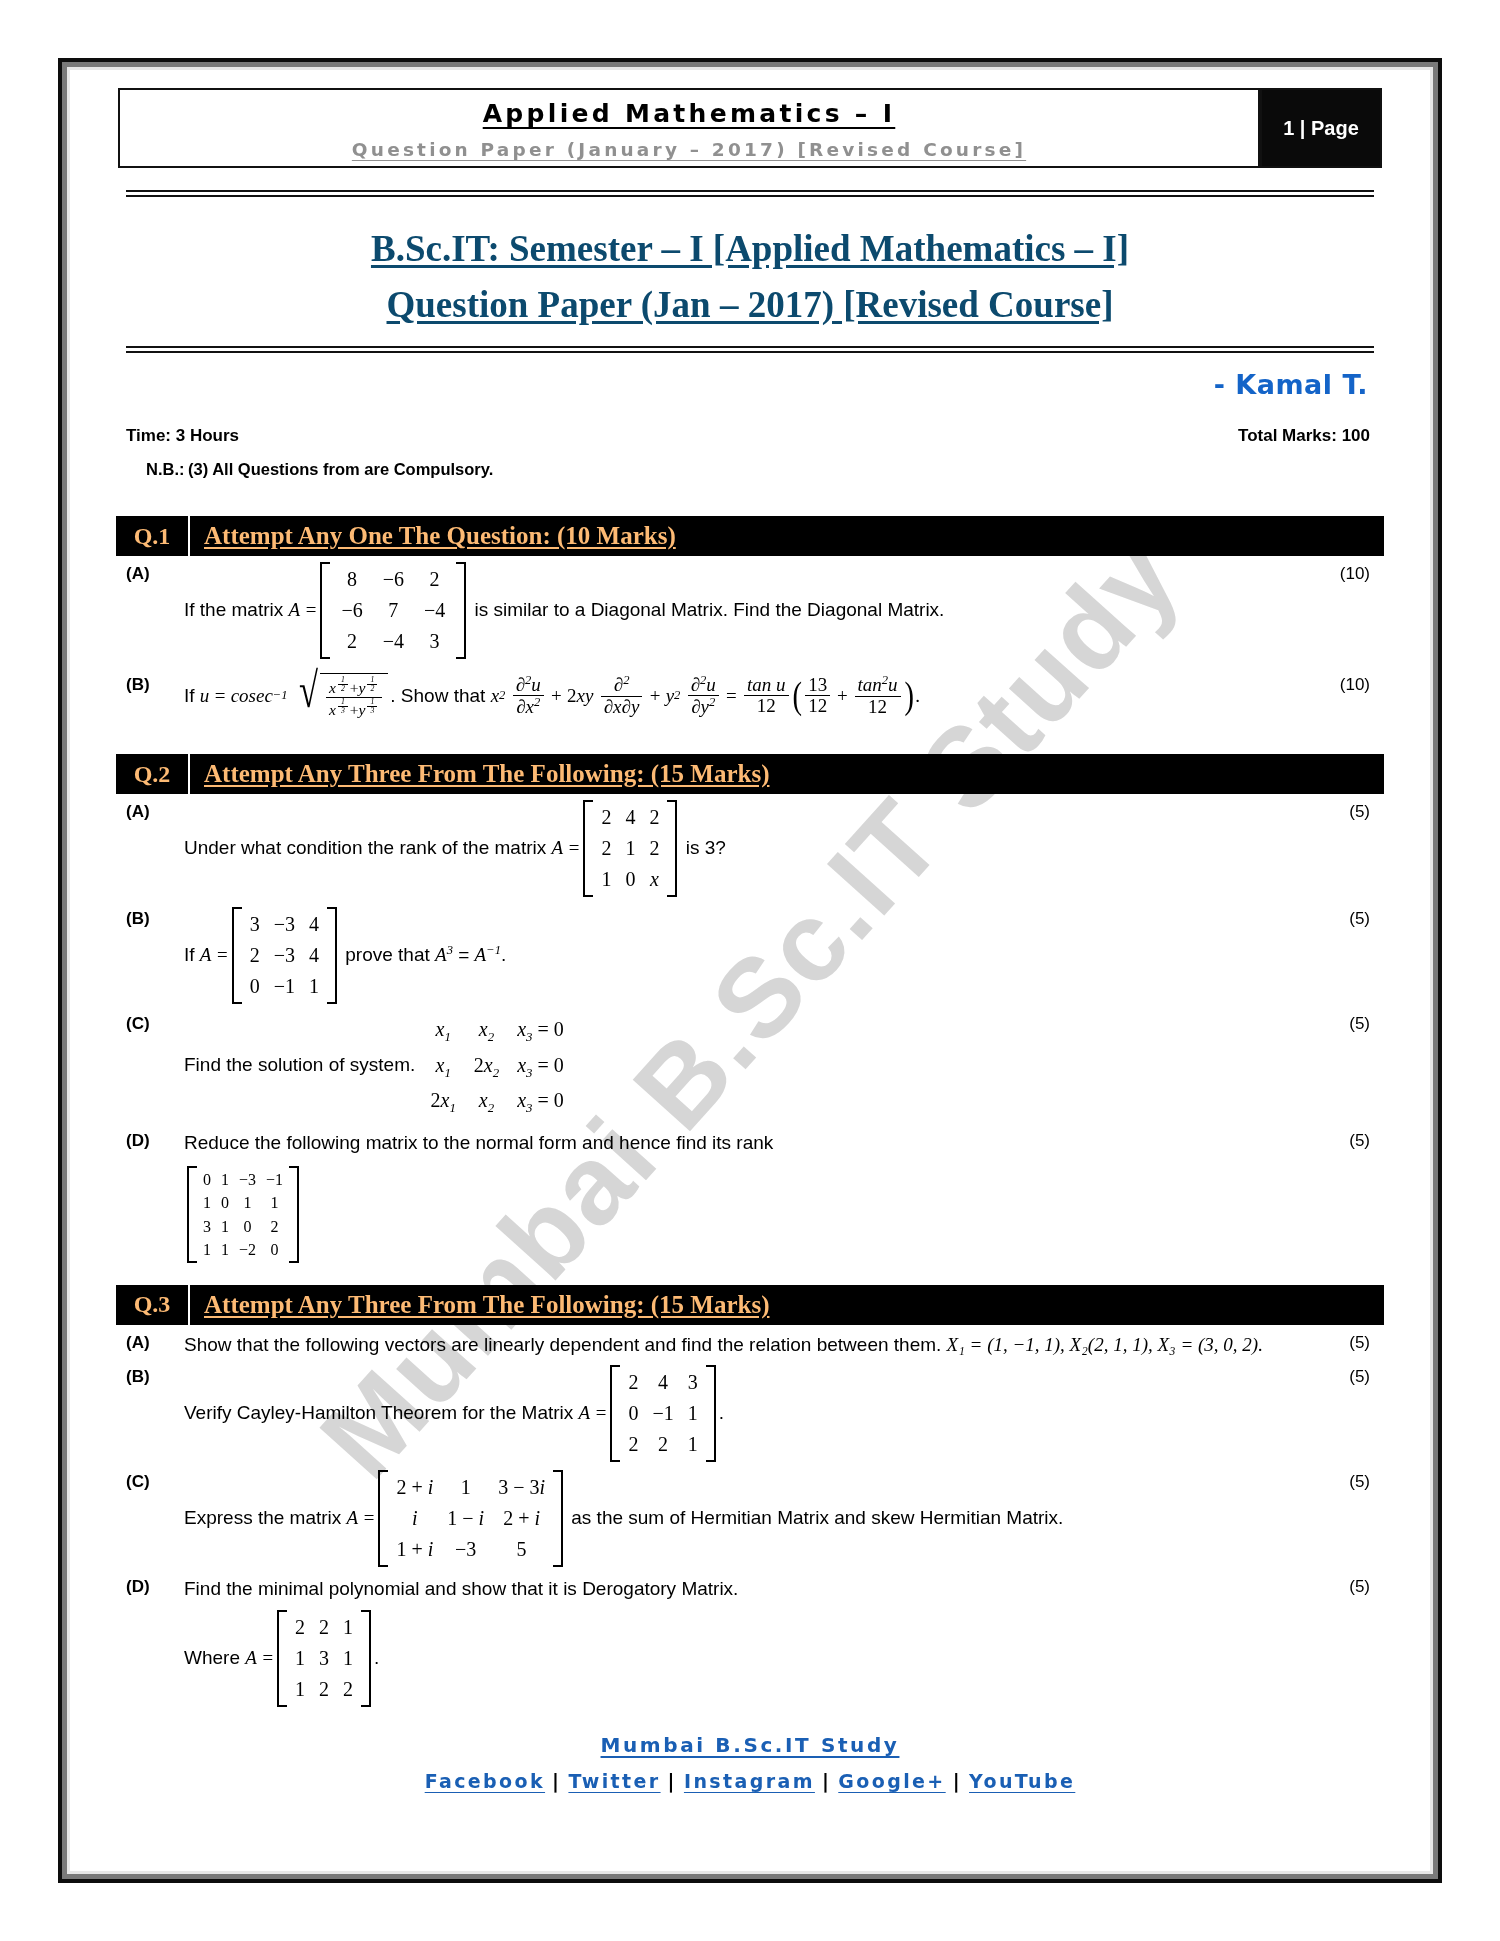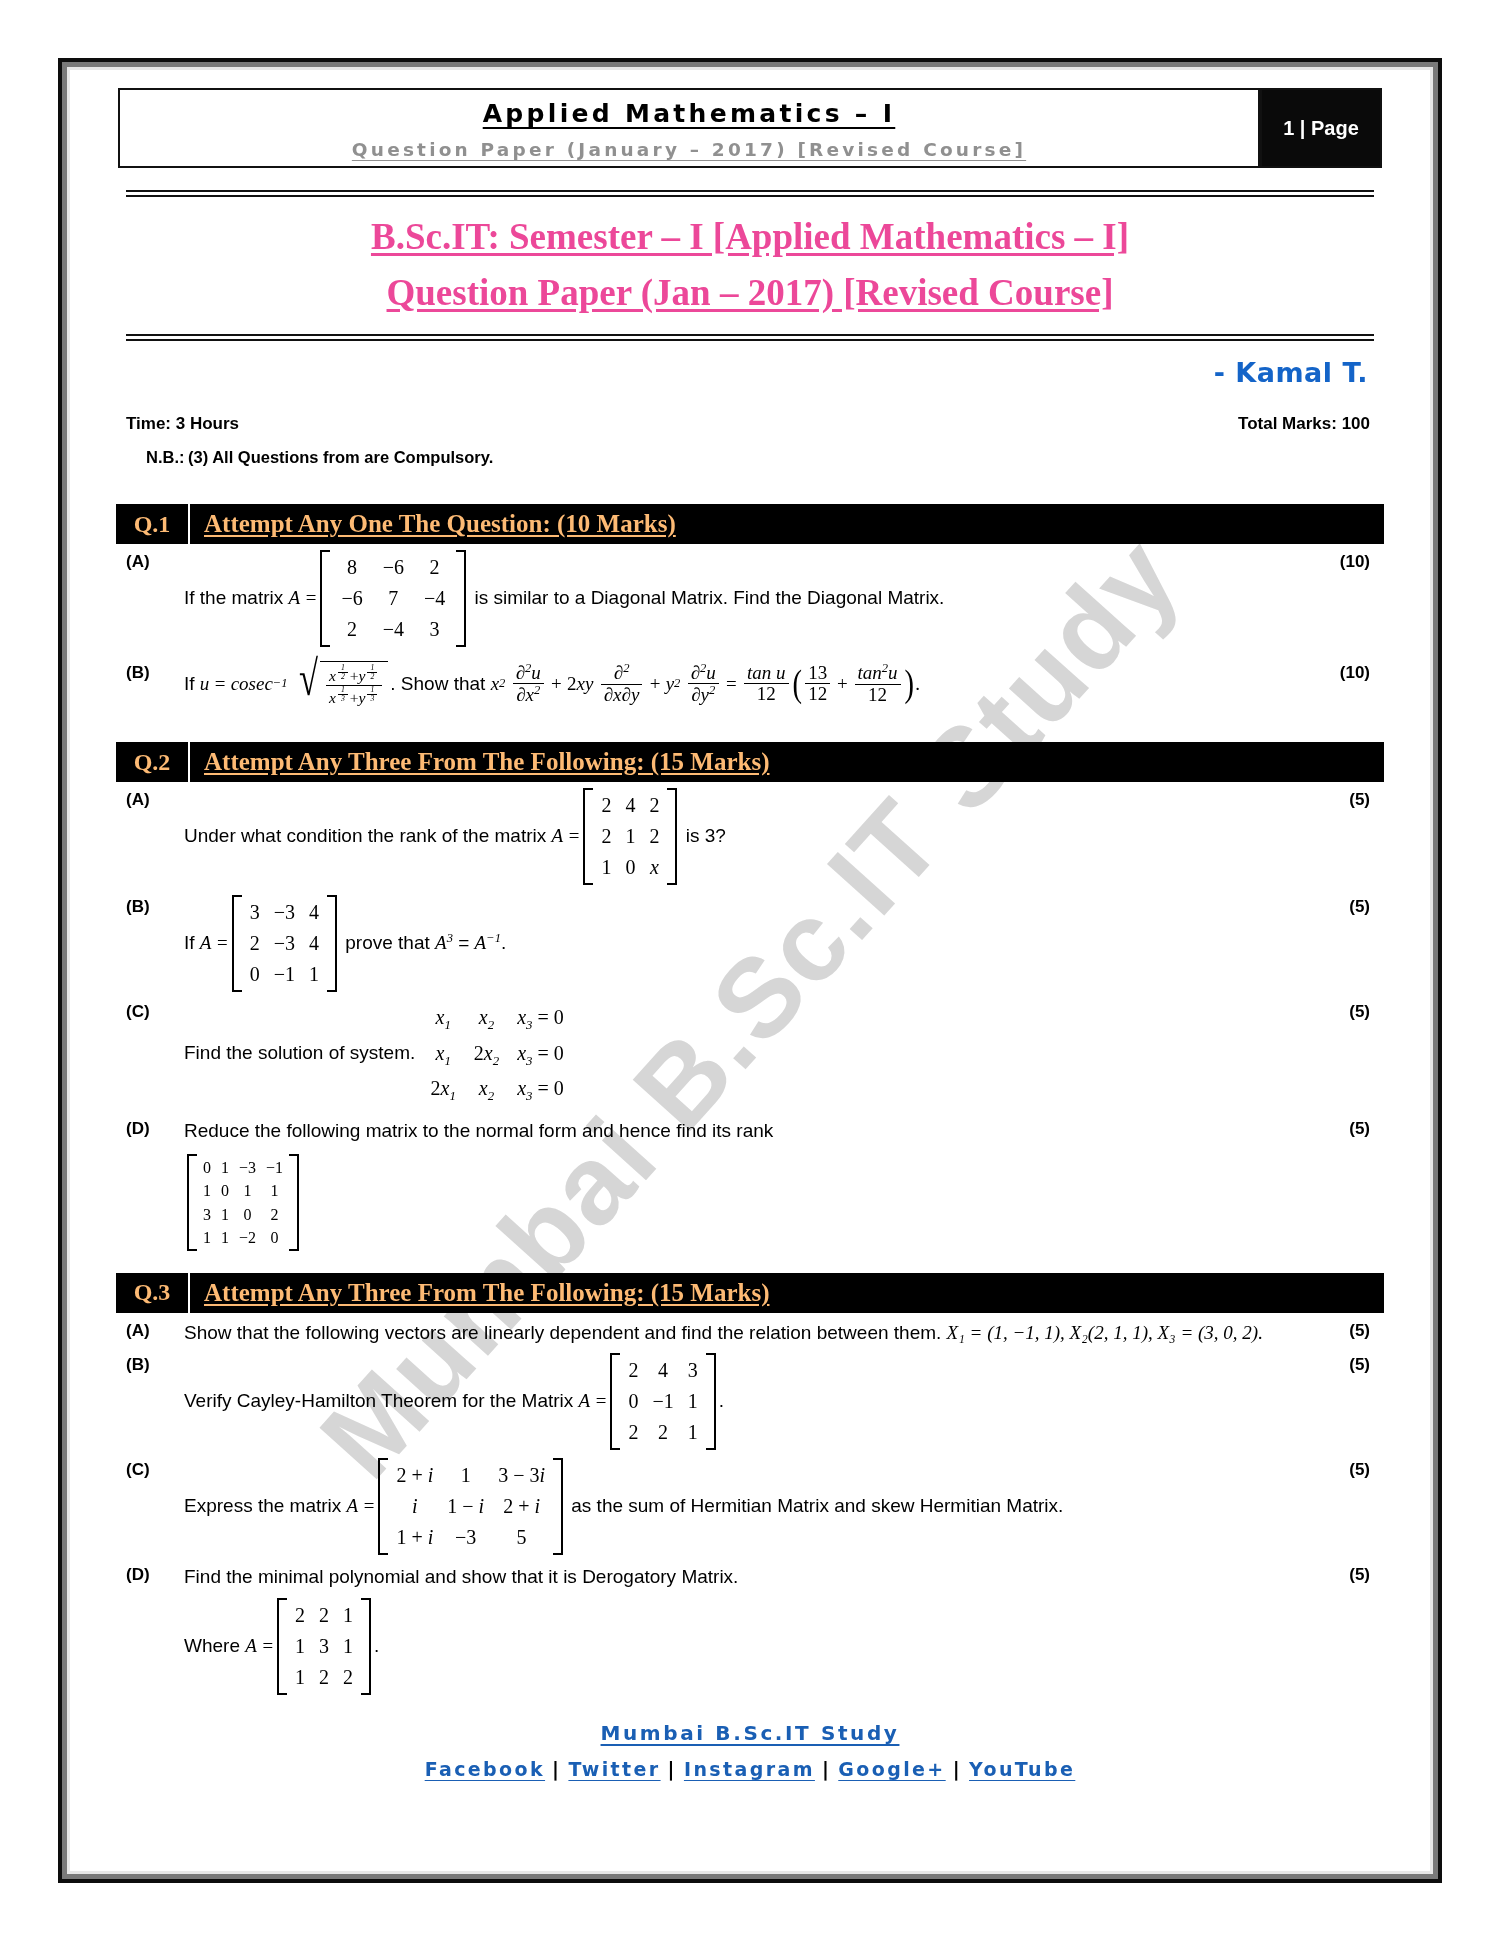--- a/index.html
+++ b/index.html
@@ -115,23 +115,23 @@
     border-top: 2px solid #111;
     border-bottom: 2px solid #111;
     height: 3px;
     margin: 22px 10px 0 10px;
   }
   .doc-title {
     text-align: center;
     font-family: "Liberation Serif", serif;
     font-weight: 700;
     font-size: 37px;
-    color: #ec4899;
+    color: #0c4a6e;
     line-height: 1.5;
-    margin-top: 12px;
+    margin-top: 24px;
   }
   .doc-title span {
     text-decoration: underline;
     text-underline-offset: 4px;
   }
   .title-rule-bottom {
     border-top: 2px solid #111;
     border-bottom: 2px solid #111;
     height: 3px;
     margin: 14px 10px 0 10px;
@@ -220,21 +220,21 @@
     flex: 1;
     font-size: 19px;
     color: #000;
     line-height: 1.45;
   }
   .q-marks {
     width: 52px;
     flex: none;
     text-align: right;
     font-size: 17px;
-    font-weight: 700;
+    font-weight: 400;
     padding-top: 2px;
   }
 
   
   .mi { font-family: "Liberation Serif", serif; font-style: italic; }
   .mn { font-family: "Liberation Serif", serif; font-style: normal; }
   .sup { font-size: .66em; vertical-align: super; font-family: "Liberation Serif", serif; font-style: italic;}
   .sub { font-size: .64em; vertical-align: sub; font-family: "Liberation Serif", serif; font-style: italic;}
 
   .inline-mid { display: inline-flex; align-items: center; vertical-align: middle; }

